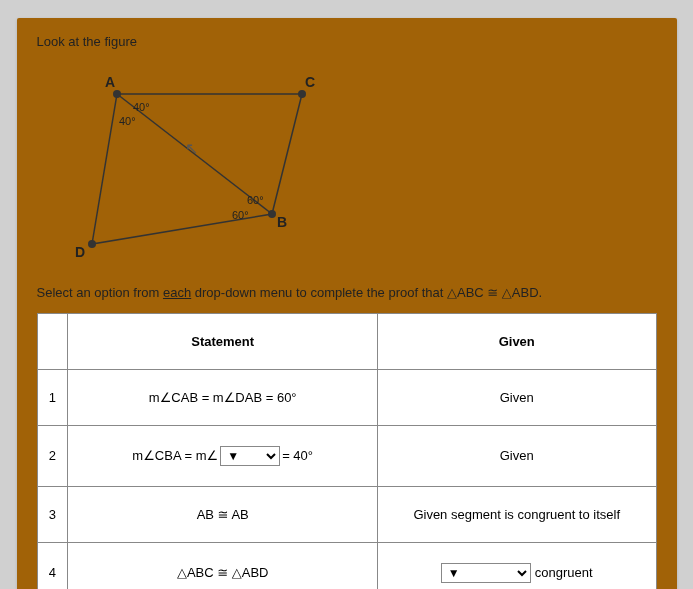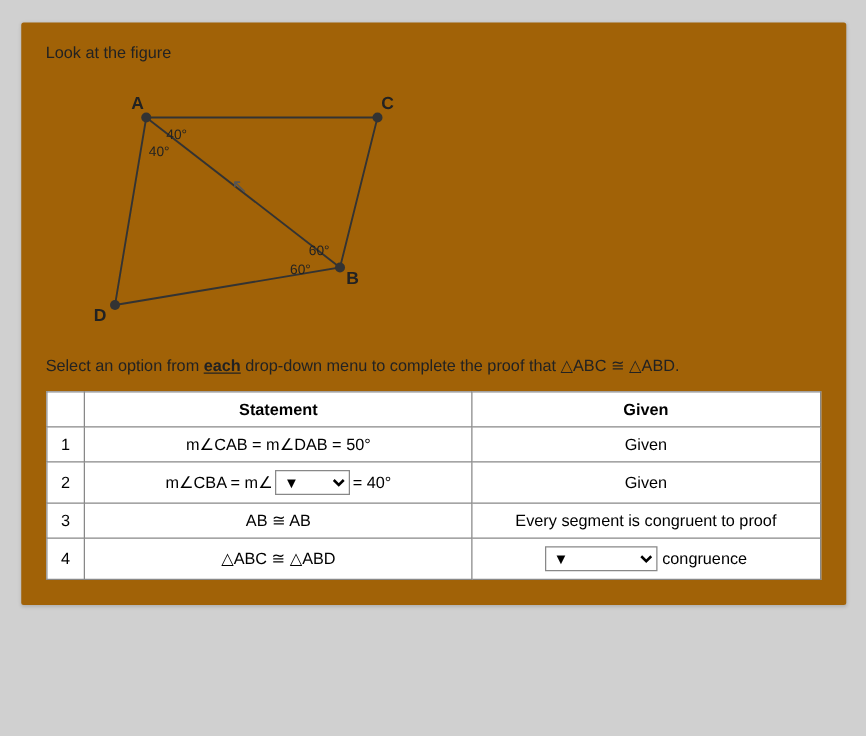--- a/index.html
+++ b/index.html
@@ -36,32 +36,32 @@
       width: 300px;
       height: 210px;
     }
     .select-instruction {
       font-size: 13px;
       color: #222;
       margin-bottom: 10px;
       line-height: 1.5;
     }
     .select-instruction strong {
-      font-weight: bold;
+      font-weight: normal;
       text-decoration: underline;
     }
     .proof-table {
       width: 100%;
       border-collapse: collapse;
       border: 1.5px solid #888;
       background: white;
     }
     .proof-table th, .proof-table td {
       border: 1px solid #888;
-      padding: 6px 10px;
+      padding: 20px 10px;
       text-align: center;
       vertical-align: middle;
     }
     .proof-table th {
       font-weight: bold;
       background: white;
       font-size: 13px;
     }
     .row-num {
       width: 24px;
@@ -137,21 +137,21 @@
         <td class="row-num"></td>
         <th class="statement-col">Statement</th>
         <th class="reason-col">Given</th>
       </tr>
     </thead>
     <tbody>
 
       <tr>
         <td class="row-num">1</td>
         <td class="statement-col">
-          <span>m∠CAB = m∠DAB = 50°</span>
+          <span>m∠CAB = m∠DAB = 60°</span>
         </td>
         <td class="reason-col">
           <span>Given</span>
         </td>
       </tr>
 
       <tr>
         <td class="row-num">2</td>
         <td class="statement-col">
           <span>m∠CBA = m∠</span><select class="inline-select"><option value="">▼</option><option value="DBA">DBA</option><option value="ABD">ABD</option></select><span>= 40°</span>
@@ -160,28 +160,28 @@
           <span>Given</span>
         </td>
       </tr>
 
       <tr>
         <td class="row-num">3</td>
         <td class="statement-col">
           <span>AB ≅ AB</span>
         </td>
         <td class="reason-col">
-          <span>Every segment is congruent to proof</span>
+          <span>Given segment is congruent to itself</span>
         </td>
       </tr>
 
       <tr>
         <td class="row-num">4</td>
         <td class="statement-col">
           <span>△ABC ≅ △ABD</span>
         </td>
         <td class="reason-col">
-          <select class="congruence-select"><option value="">▼</option><option value="AAS">AAS</option><option value="ASA">ASA</option><option value="SAS">SAS</option><option value="SSS">SSS</option></select><span>congruence</span>
+          <select class="congruence-select"><option value="">▼</option><option value="AAS">AAS</option><option value="ASA">ASA</option><option value="SAS">SAS</option><option value="SSS">SSS</option></select><span>congruent</span>
         </td>
       </tr>
     </tbody>
   </table>
 </div>
 
 </body></html>

